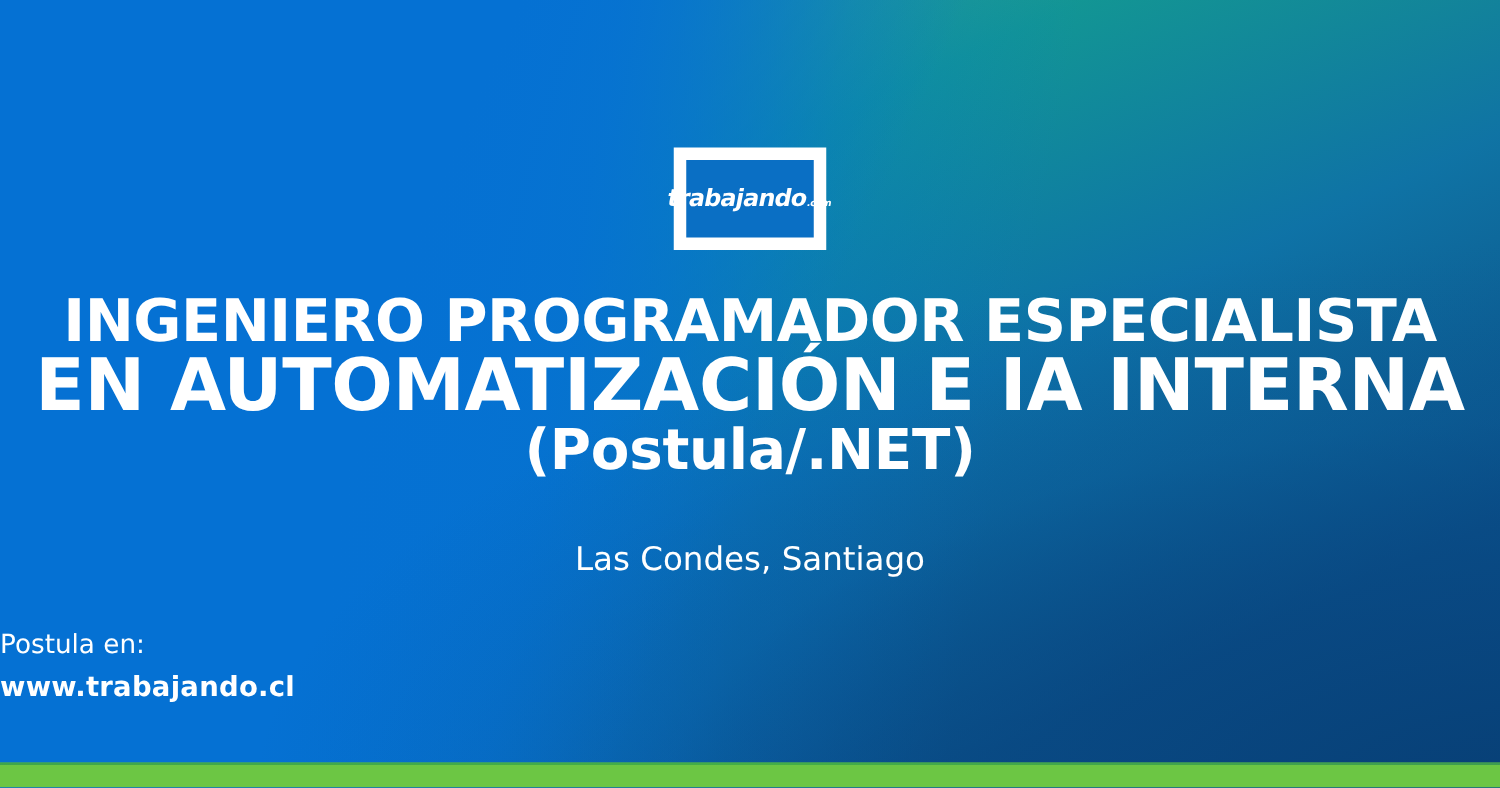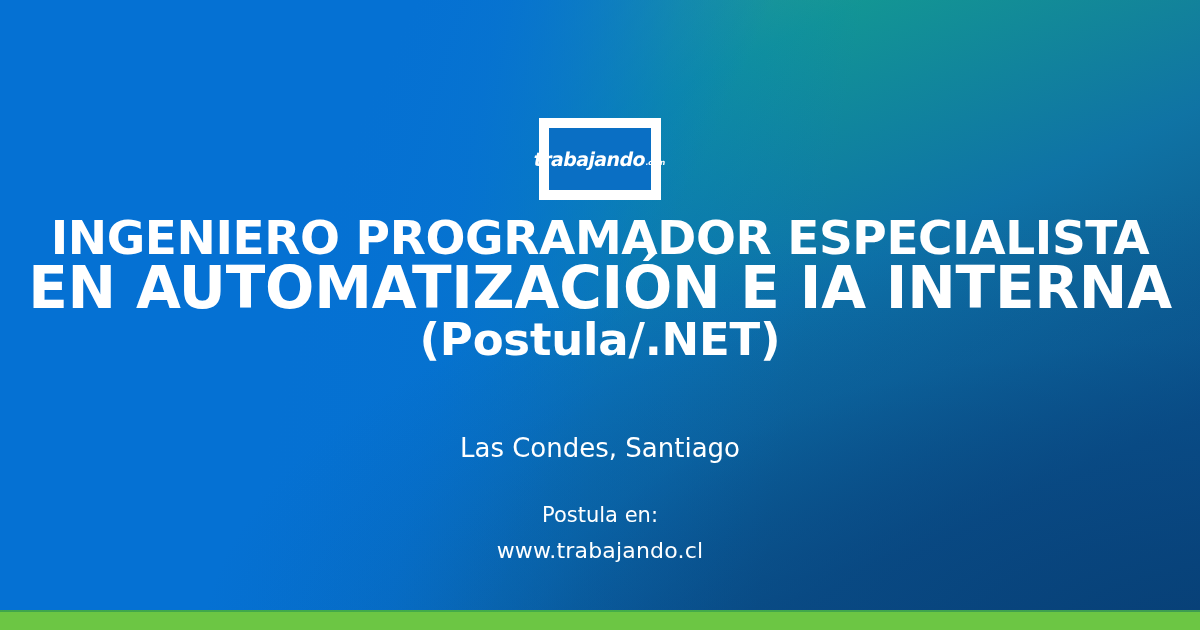--- a/index.html
+++ b/index.html
@@ -114,21 +114,21 @@
     font-size: 7.5px;
     color: #ffffff;
     margin-left: 1px;
     margin-top: 9px;
     letter-spacing: -0.2px;
   }
 
   
   .title-block {
     position: absolute;
-    top: 212px;
+    top: 232px;
     left: 0;
     width: 1200px;
     text-align: center;
   }
   .title-line {
     color: #ffffff;
     font-family: "DejaVu Sans", sans-serif;
     font-weight: bold;
     font-size: 58px;
     line-height: 51px;
@@ -156,33 +156,33 @@
     font-size: 26px;
     line-height: 32px;
   }
 
   
   .apply {
     position: absolute;
     top: 502px;
     left: 0;
     width: 1200px;
-    text-align: center;
+    text-align: left;
   }
   .apply-label {
     color: #ffffff;
     font-family: "DejaVu Sans", sans-serif;
     font-weight: normal;
     font-size: 21px;
     line-height: 27px;
   }
   .apply-url {
     color: #ffffff;
     font-family: "DejaVu Sans", sans-serif;
-    font-weight: normal;
+    font-weight: bold;
     font-size: 22px;
     line-height: 30px;
     margin-top: 7px;
     letter-spacing: 0.2px;
   }
 
   
   .bottom-bar {
     position: absolute;
     left: 0;

